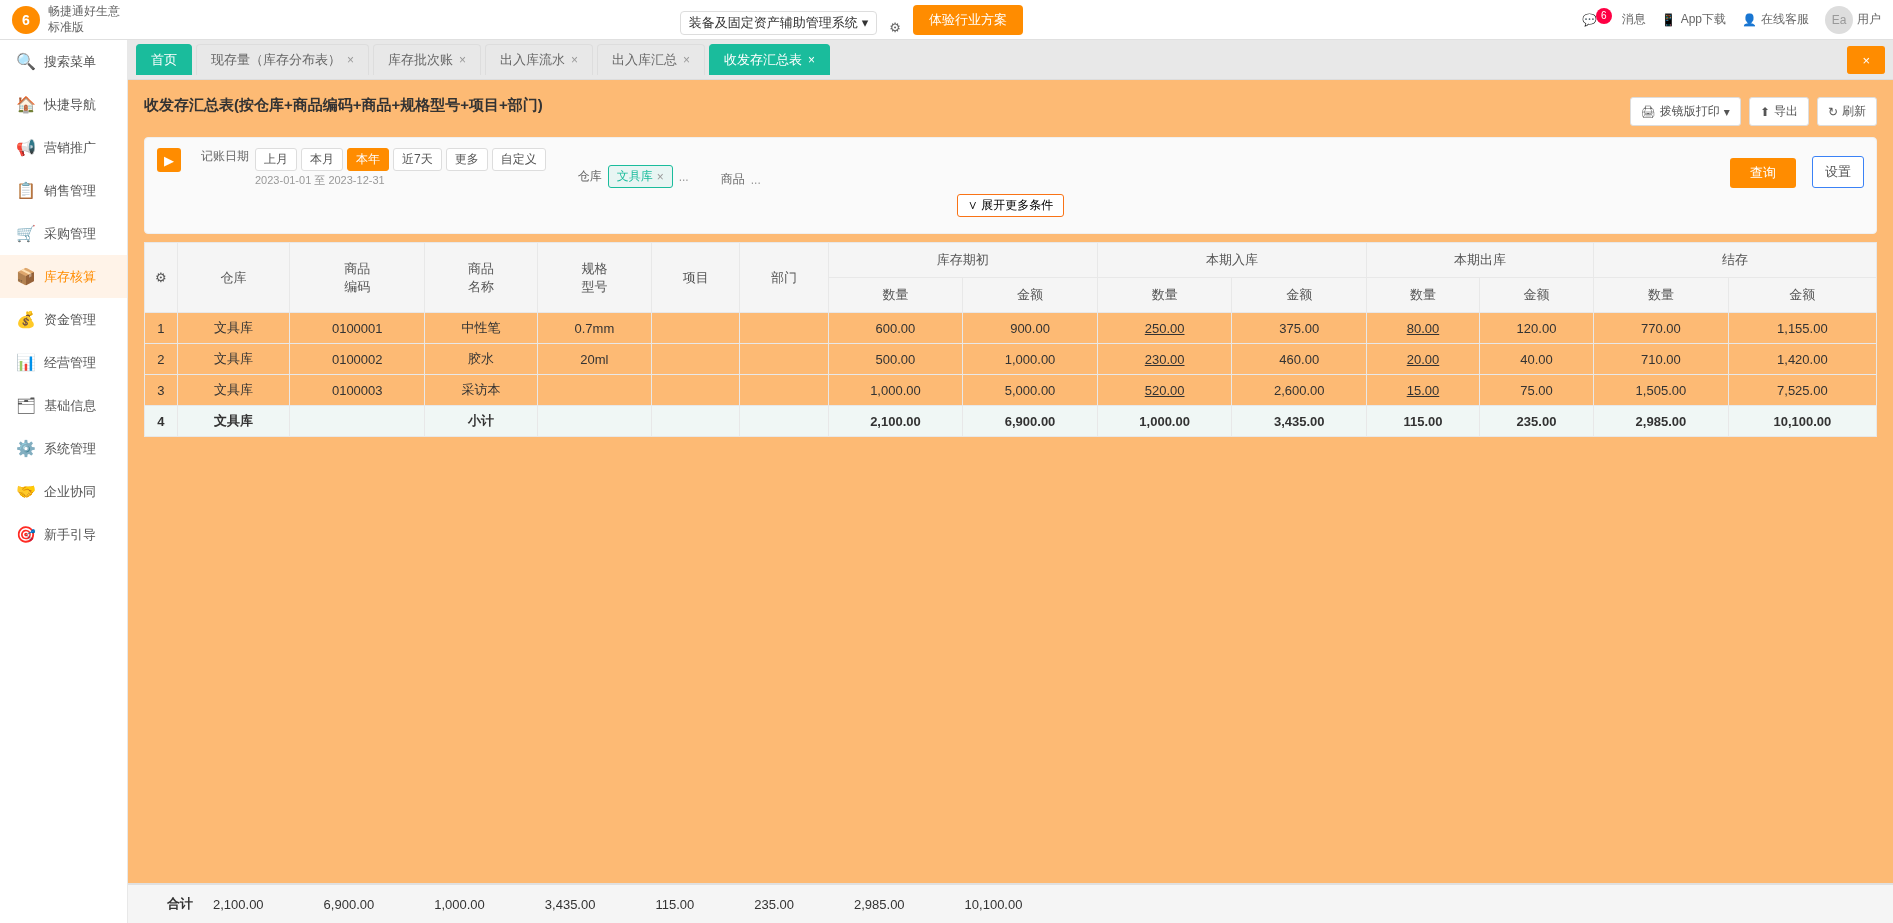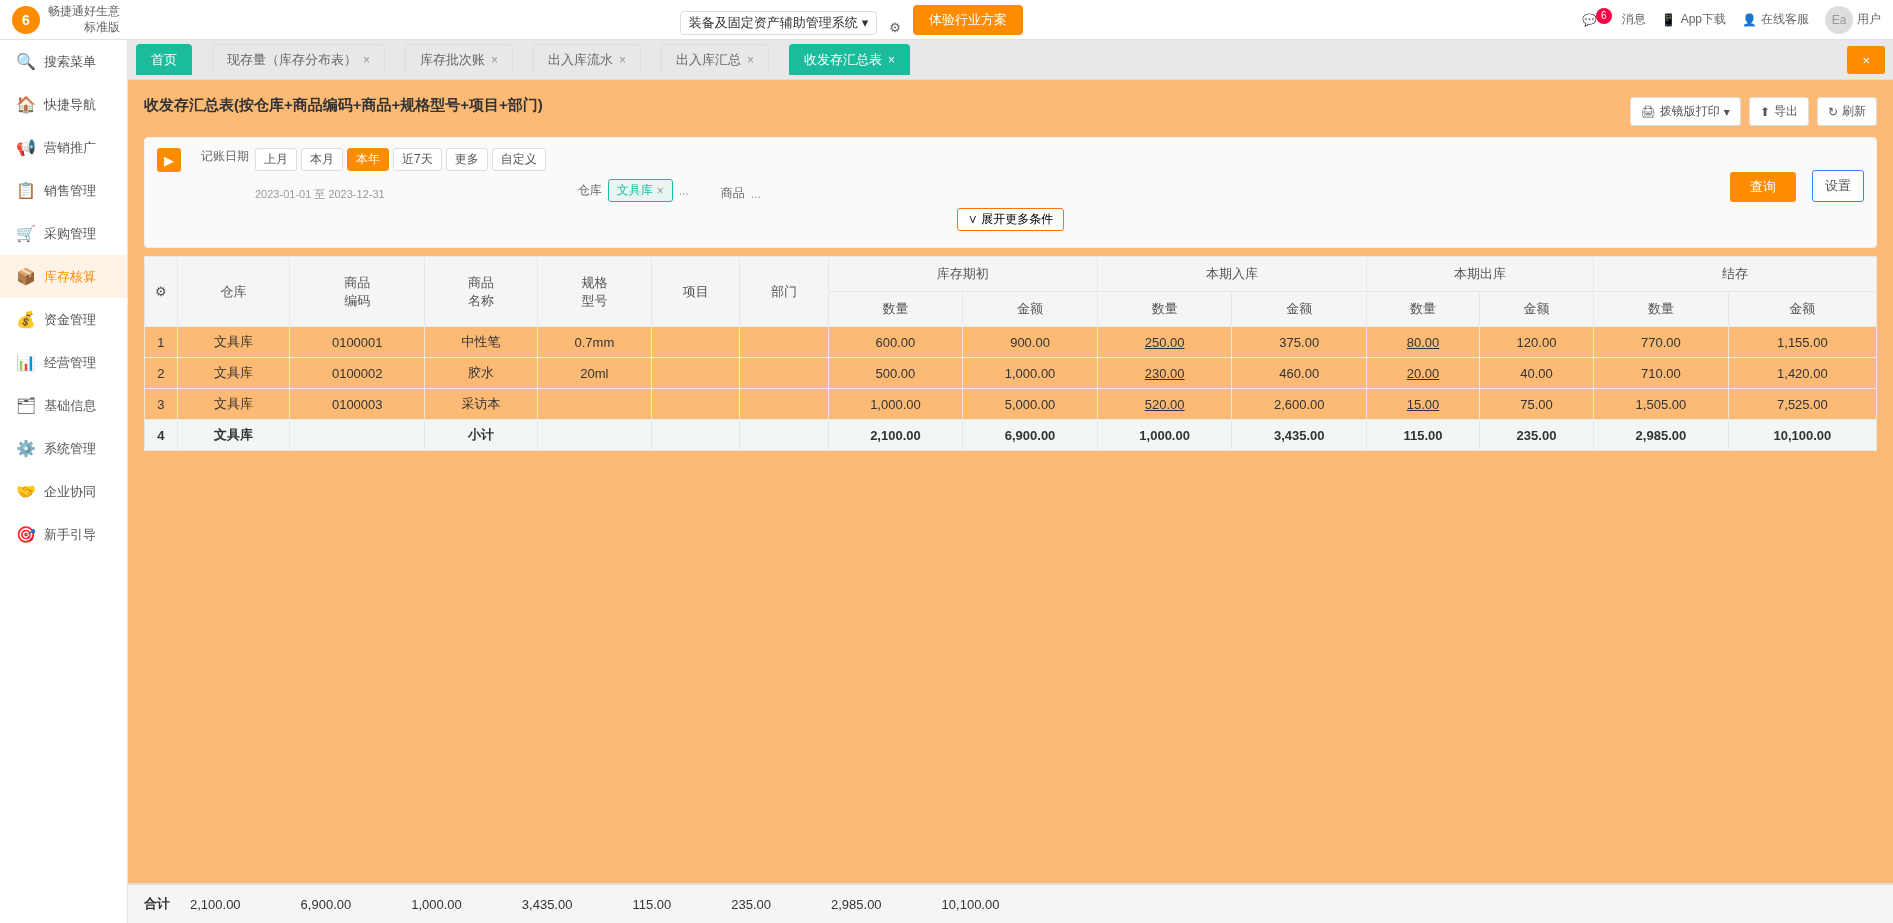--- a/index.html
+++ b/index.html
@@ -4,27 +4,27 @@
   <style>
     * { box-sizing: border-box; margin: 0; padding: 0; }
     body { font-family: "Microsoft YaHei", "PingFang SC", sans-serif; font-size: 13px; background: #f5f5f5; color: #333; overflow: hidden; }
 
     
     .app-container { display: flex; flex-direction: column; height: 923px; width: 1893px; }
     .top-bar { height: 40px; background: #fff; border-bottom: 1px solid #e0e0e0; display: flex; align-items: center; padding: 0 12px; justify-content: space-between; flex-shrink: 0; }
     .main-area { display: flex; flex: 1; overflow: hidden; }
     .sidebar { width: 128px; background: #fff; border-right: 1px solid #e8e8e8; flex-shrink: 0; overflow-y: auto; }
     .content-area { flex: 1; display: flex; flex-direction: column; overflow: hidden; }
-    .tabs-bar { height: 40px; background: #f0f0f0; border-bottom: 1px solid #ddd; display: flex; align-items: center; flex-shrink: 0; padding: 0 8px; gap: 20px; }
+    .tabs-bar { height: 40px; background: #f0f0f0; border-bottom: 1px solid #ddd; display: flex; align-items: center; flex-shrink: 0; padding: 0 8px; gap: 4px; }
     .page-content { flex: 1; overflow-y: auto; background: #fdba74; padding: 16px; }
 
     
     .logo-area { display: flex; align-items: center; gap: 8px; }
     .logo-icon { width: 28px; height: 28px; background: #ff8c00; border-radius: 50%; display: flex; align-items: center; justify-content: center; color: white; font-weight: bold; font-size: 14px; }
-    .logo-text { font-size: 12px; color: #666; line-height: 1.3; text-align: right; }
+    .logo-text { font-size: 12px; color: #666; line-height: 1.3; }
     .top-center { display: flex; align-items: flex-end; gap: 12px; }
     .system-selector { display: flex; align-items: center; gap: 4px; border: 1px solid #ddd; border-radius: 4px; padding: 2px 8px; cursor: pointer; }
     .try-btn { background: #ff8c00; color: white; border: none; border-radius: 4px; padding: 6px 16px; cursor: pointer; font-size: 13px; }
     .top-right { display: flex; align-items: center; gap: 16px; color: #666; font-size: 12px; }
     .top-right-item { display: flex; align-items: center; gap: 4px; cursor: pointer; }
     .user-avatar { width: 28px; height: 28px; background: #ddd; border-radius: 50%; display: flex; align-items: center; justify-content: center; font-size: 12px; color: #999; }
     .sidebar-item { display: flex; align-items: center; gap: 8px; padding: 12px 16px; cursor: pointer; color: #555; font-size: 13px; }
     .sidebar-item.active { background: #fff3e8; color: #ff8c00; }
     .sidebar-icon { font-size: 16px; }
 
@@ -50,21 +50,21 @@
     
     .data-table { width: 100%; border-collapse: collapse; font-size: 13px; }
     .data-table th { background: #f5f5f5; border: 1px solid #e8e8e8; padding: 8px 10px; text-align: center; color: #555; font-weight: normal; white-space: nowrap; }
     .data-table td { border: 1px solid #e8e8e8; padding: 6px 10px; text-align: center; color: #333; white-space: nowrap; }
     .data-table .subtotal td { font-weight: bold; background: #f0f7f5; }
     .underline-num { text-decoration: underline; cursor: pointer; color: #333; }
     .col-header-group { background: #e8f5f3; text-align: center; font-weight: normal; }
 
     
     .bottom-bar { height: 40px; background: #f5f5f5; border-top: 2px solid #e0e0e0; display: flex; align-items: center; padding: 0 16px; font-size: 13px; flex-shrink: 0; }
-    .total-label { color: #333; font-weight: bold; margin-right: 20px; }
+    .total-label { color: #333; font-weight: bold; margin-right: 20px; margin-left: 23px; }
     .total-values { display: flex; gap: 60px; color: #333; }
 
     
     .filter-main { display: flex; align-items: flex-start; gap: 20px; position: relative; }
     .filter-arrow { width: 24px; height: 24px; background: #ff8c00; color: white; border-radius: 3px; display: flex; align-items: center; justify-content: center; cursor: pointer; flex-shrink: 0; }
     .field-group { display: flex; align-items: center; gap: 6px; }
     .query-btn { background: #ff8c00; color: white; border: none; border-radius: 3px; padding: 6px 20px; cursor: pointer; font-size: 13px; }
     .settings-btn2 { background: #fff; border: 1px solid #3b82f6; border-radius: 3px; padding: 6px 12px; cursor: pointer; font-size: 13px; color: #555; }
     .print-btn { display: flex; align-items: center; gap: 4px; border: 1px solid #ddd; border-radius: 3px; padding: 5px 10px; cursor: pointer; background: #fff; font-size: 12px; color: #555; }
     .export-btn { display: flex; align-items: center; gap: 4px; border: 1px solid #ddd; border-radius: 3px; padding: 5px 10px; cursor: pointer; background: #fff; font-size: 12px; color: #555; }
@@ -219,21 +219,21 @@
         </div>
 
         <div class="filter-bar">
           <div class="filter-main">
             <div class="filter-arrow">▶</div>
             <div style="flex:1;">
               <div class="filter-row">
 
                 <div style="display:flex;align-items:flex-start;gap:6px;">
                   <span class="filter-label">记账日期</span>
-                  <div style="display:flex;flex-direction:column;gap:14px;">
+                  <div style="display:flex;flex-direction:column;gap:0;">
                     <div class="filter-date-buttons">
                       <button class="date-btn">上月</button>
                       <button class="date-btn">本月</button>
                       <button class="date-btn active">本年</button>
                       <button class="date-btn">近7天</button>
                       <button class="date-btn">更多</button>
                       <button class="date-btn">自定义</button>
                     </div>
                     <div class="date-range">2023-01-01 至 2023-12-31</div>
                   </div>

